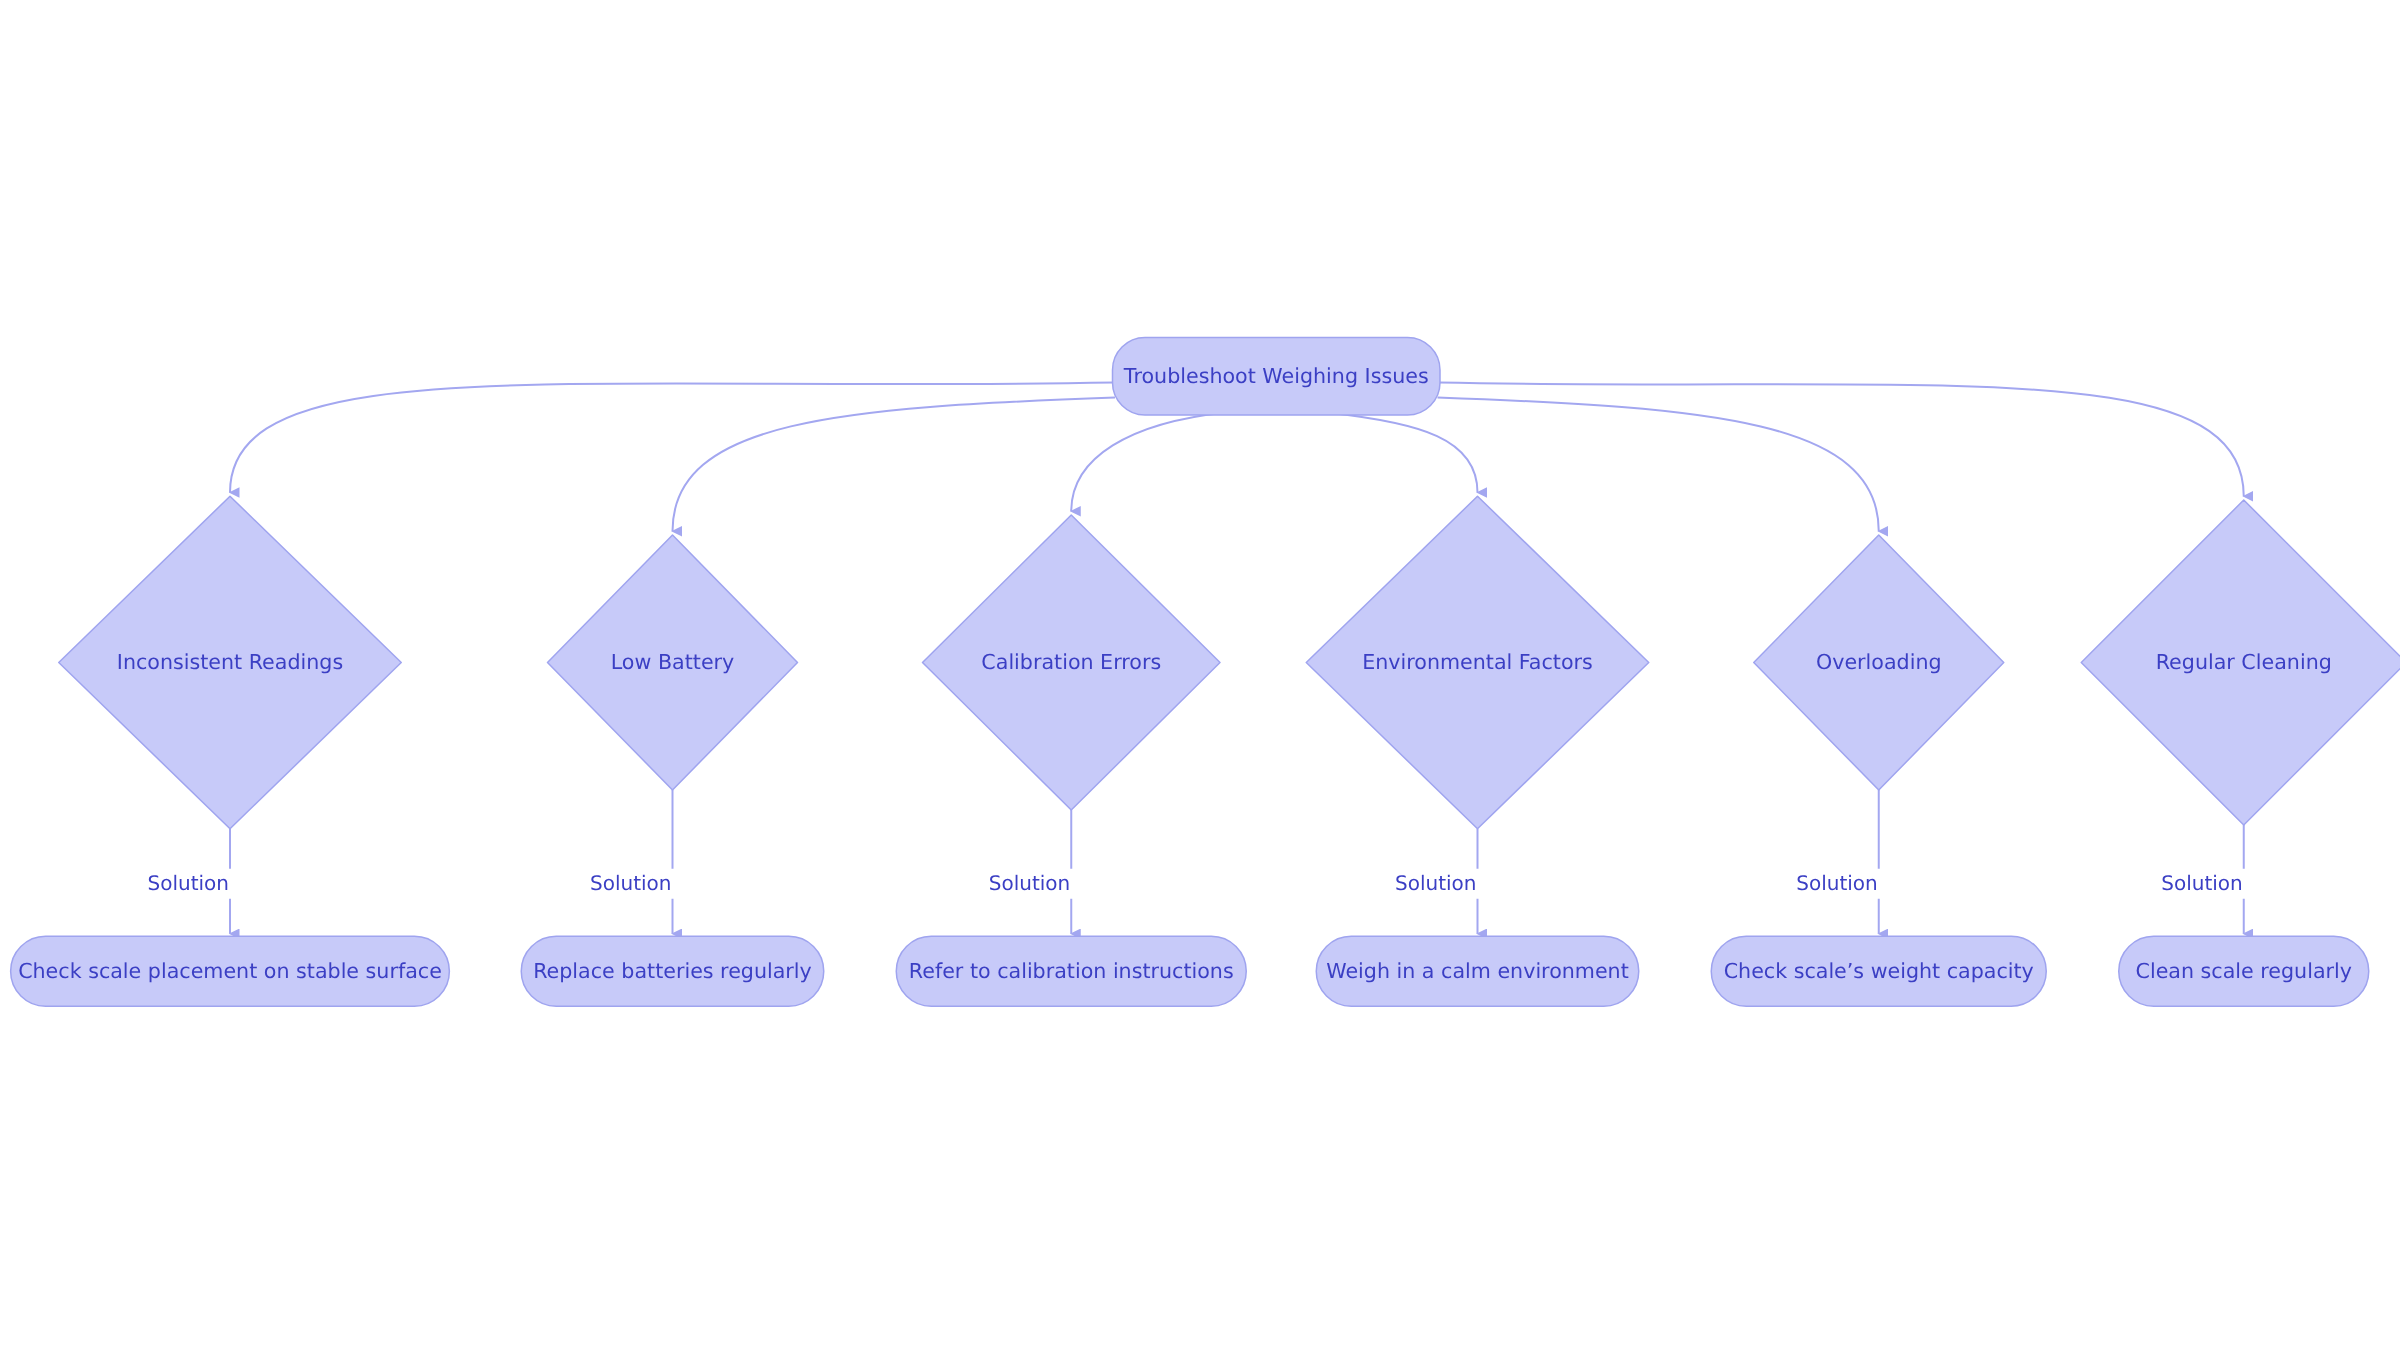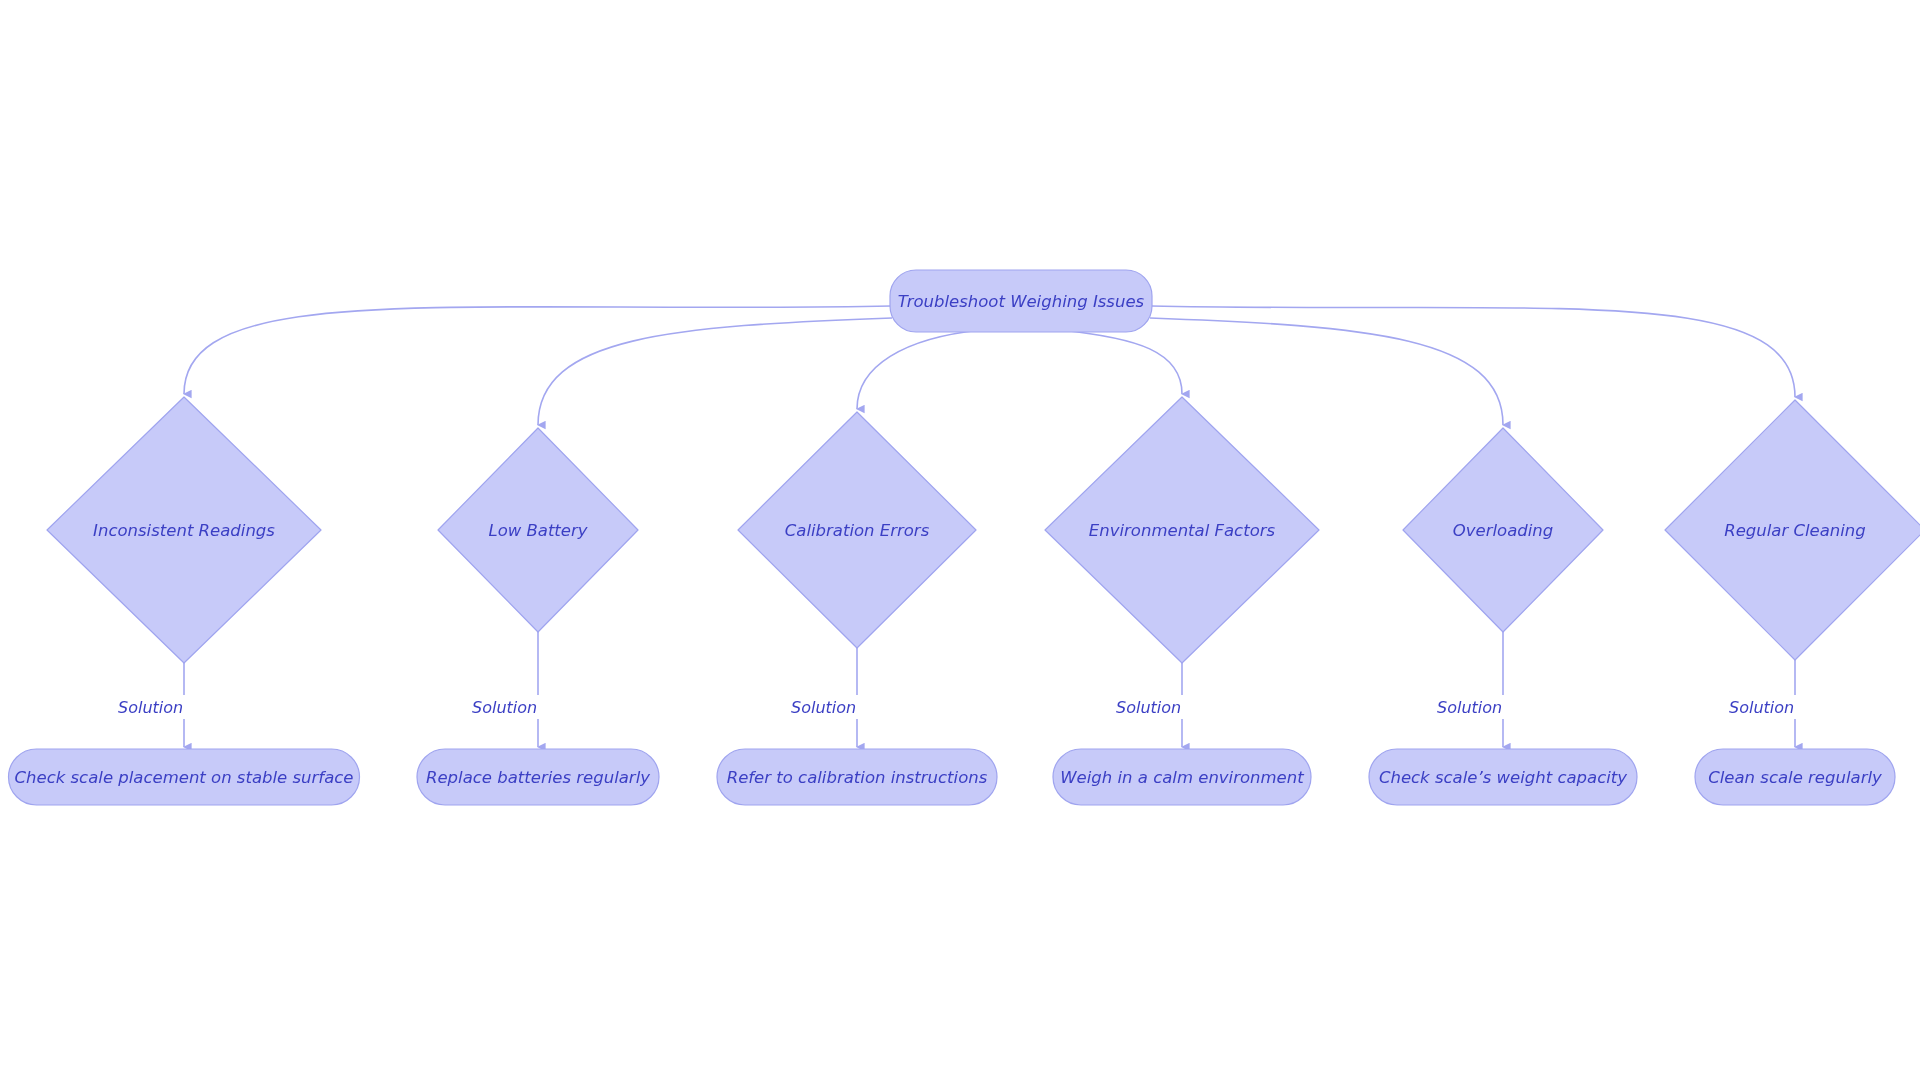--- a/index.html
+++ b/index.html
@@ -13,21 +13,20 @@
     height: 1083px;
     position: relative;
     overflow: hidden;
     font-family: "DejaVu Sans", "Liberation Sans", sans-serif;
   }
   #flow-root {
     position: absolute;
     inset: 0;
     width: 1920px;
     height: 1083px;
-    font-style: italic;
   }
   #flow-svg {
     position: absolute;
     top: 0;
     left: 0;
     width: 1920px;
     height: 1083px;
     display: block;
   }
   .node-shape {

